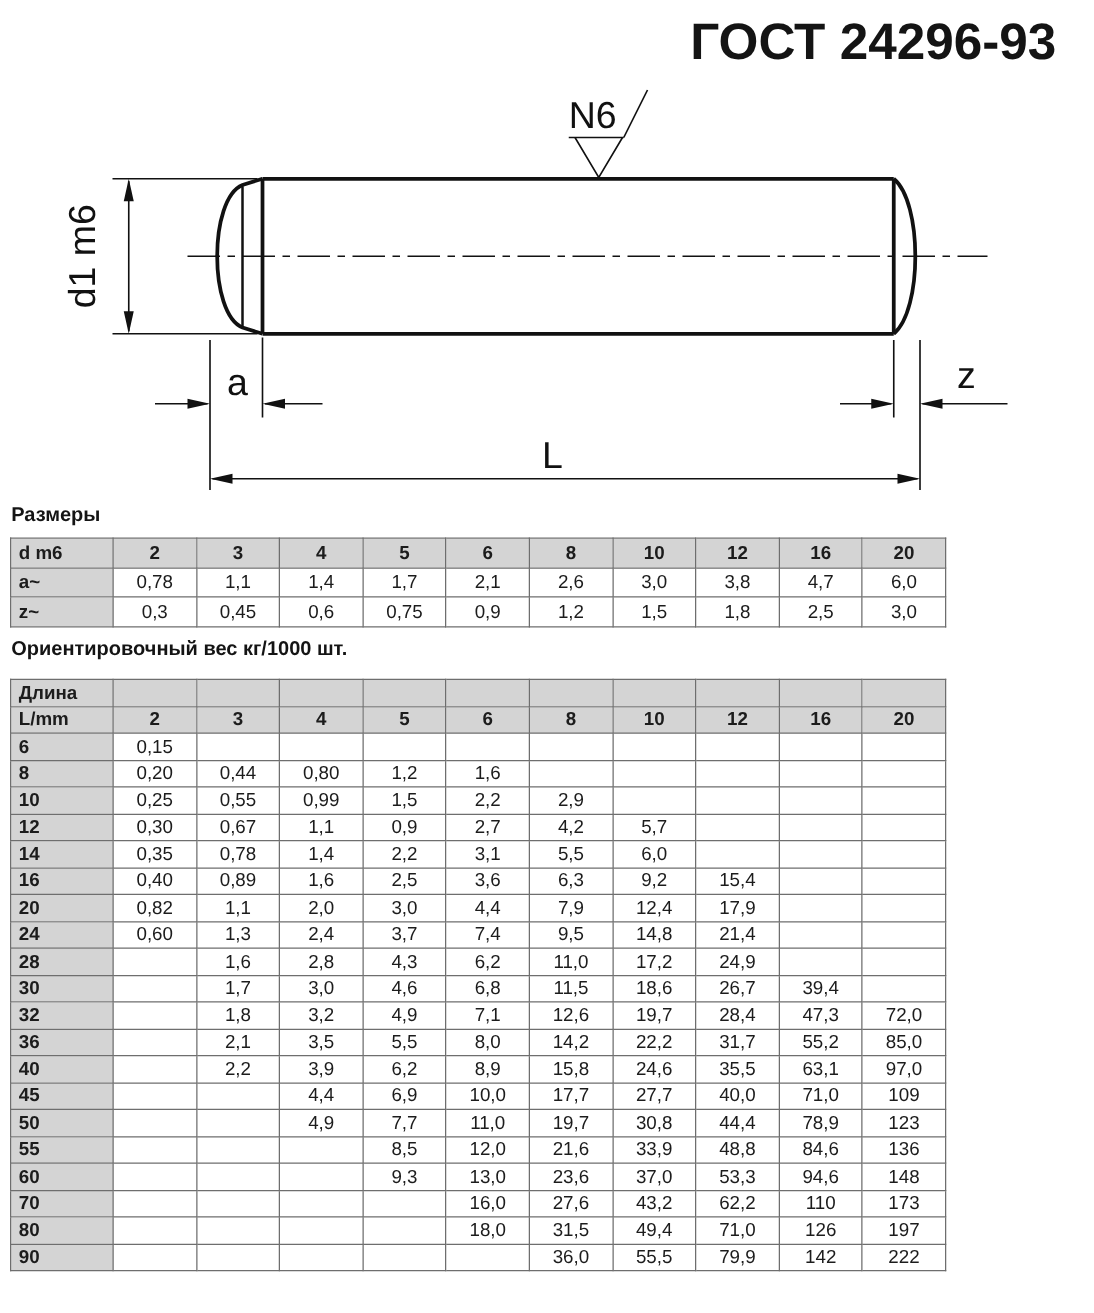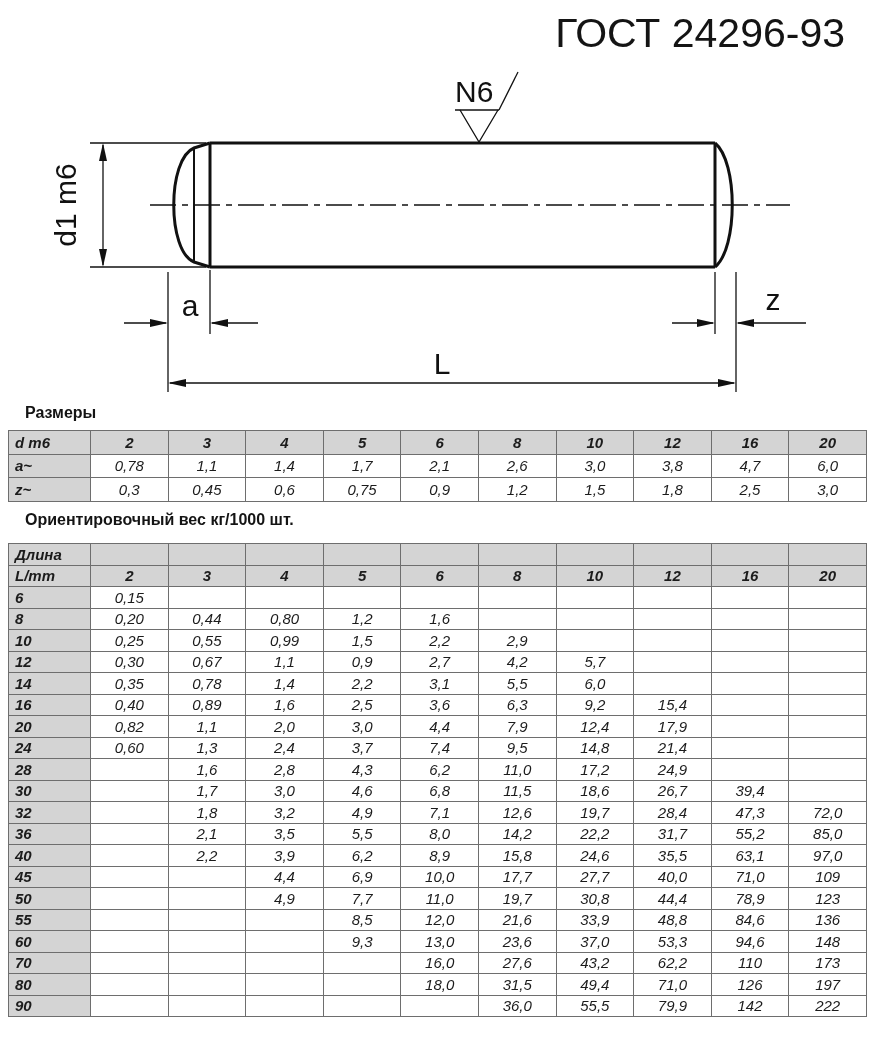--- a/index.html
+++ b/index.html
@@ -3,33 +3,33 @@
 <meta charset="utf-8">
 <style>
   html,body{margin:0;padding:0;}
   body{
     width:875px;height:1050px;background:#ffffff;overflow:hidden;position:relative;
     font-family:"Liberation Sans",sans-serif;color:#1c1c1c;
     --header-bg:#d4d4d4;--table-border:#6e6e6e;
   }
   .page{position:absolute;inset:0;}
   .titles{position:absolute;top:8px;right:30px;text-align:right;
-    font-weight:normal;font-size:41px;line-height:51px;color:#141414;letter-spacing:0;}
+    font-weight:bold;font-size:41px;line-height:51px;color:#141414;letter-spacing:0;}
   .drawing{position:absolute;left:0;top:0;width:875px;height:400px;}
   .drawing line,.drawing path,.drawing polyline{stroke:#111;fill:none;}
   .drawing polygon{fill:#111;stroke:none;}
   .drawing text{fill:#111;font-family:"Liberation Sans",sans-serif;font-size:30px;}
   .thick{stroke-width:3px;}
   .mid{stroke-width:2px;}
   .thin{stroke-width:1.3px;}
-  .sec-label{position:absolute;left:9px;font-weight:bold;font-size:16px;color:#141414;margin-left:16px;}
+  .sec-label{position:absolute;left:9px;font-weight:bold;font-size:16px;color:#141414;}
   #dims-label{top:404px;}
   #weights-label{top:511px;}
-  .tbl{position:absolute;left:8px;width:859px;border-collapse:collapse;table-layout:fixed;
-    font-size:15px;font-style:italic;}
+  .tbl{position:absolute;left:8px;width:749px;border-collapse:collapse;table-layout:fixed;
+    font-size:15px;}
   .tbl th,.tbl td{border:1px solid var(--table-border);padding:0;vertical-align:middle;overflow:hidden;}
   .tbl th{background:var(--header-bg);font-weight:bold;text-align:center;}
   .tbl th:first-child{width:75px;text-align:left;padding-left:6px;}
   .tbl td{background:#ffffff;text-align:center;font-weight:normal;}
   #dims-table{top:430px;}
   #dims-table tr{height:23.5px;}
   #weights-table{top:543px;}
   #weights-table tr{height:21.5px;}
 </style>
 </head>

